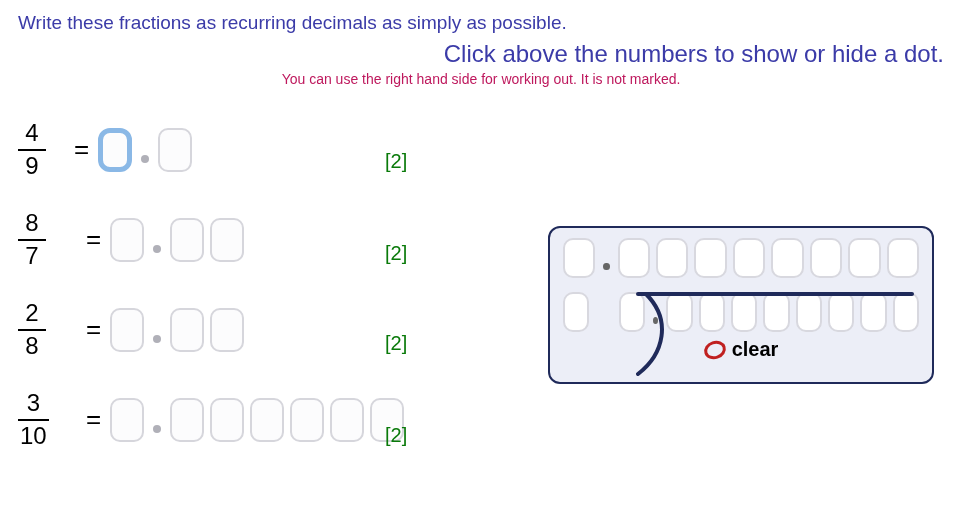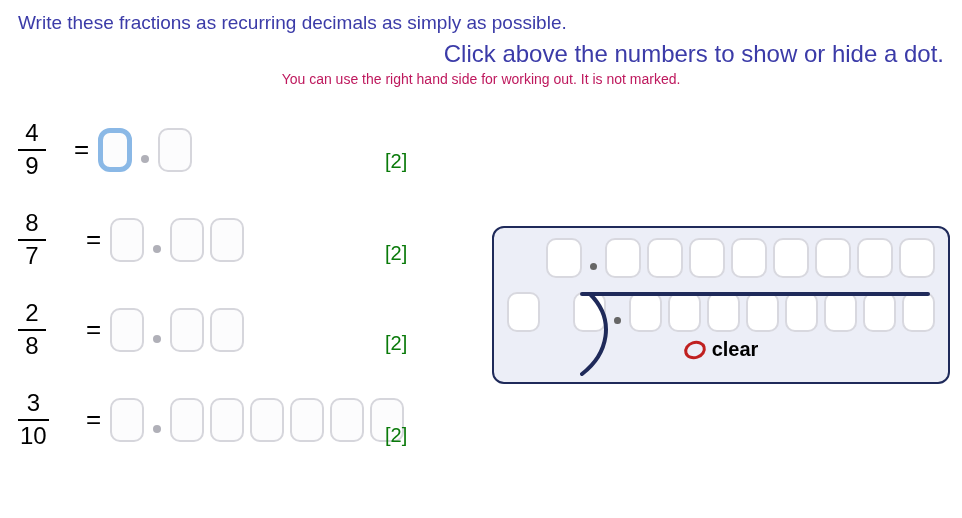--- a/index.html
+++ b/index.html
@@ -66,23 +66,23 @@
 
   .marks {
     color: #0a7a0a;
     font-size: 20px;
     position: absolute;
   }
 
   
   .work-panel {
     position: absolute;
-    right: 12px;
+    right: 28px;
     top: 226px;
-    width: 458px;
+    width: 386px;
     height: 158px;
     background: #eceef7;
     border: 2px solid #1f2a5a;
     border-radius: 12px;
     padding: 10px 10px 6px 10px;
   }
   .wp-row { display: flex; align-items: center; justify-content: flex-end; }
   .wp-box {
     width: 36px; height: 40px;
     border: 2px solid #d8d8df;

